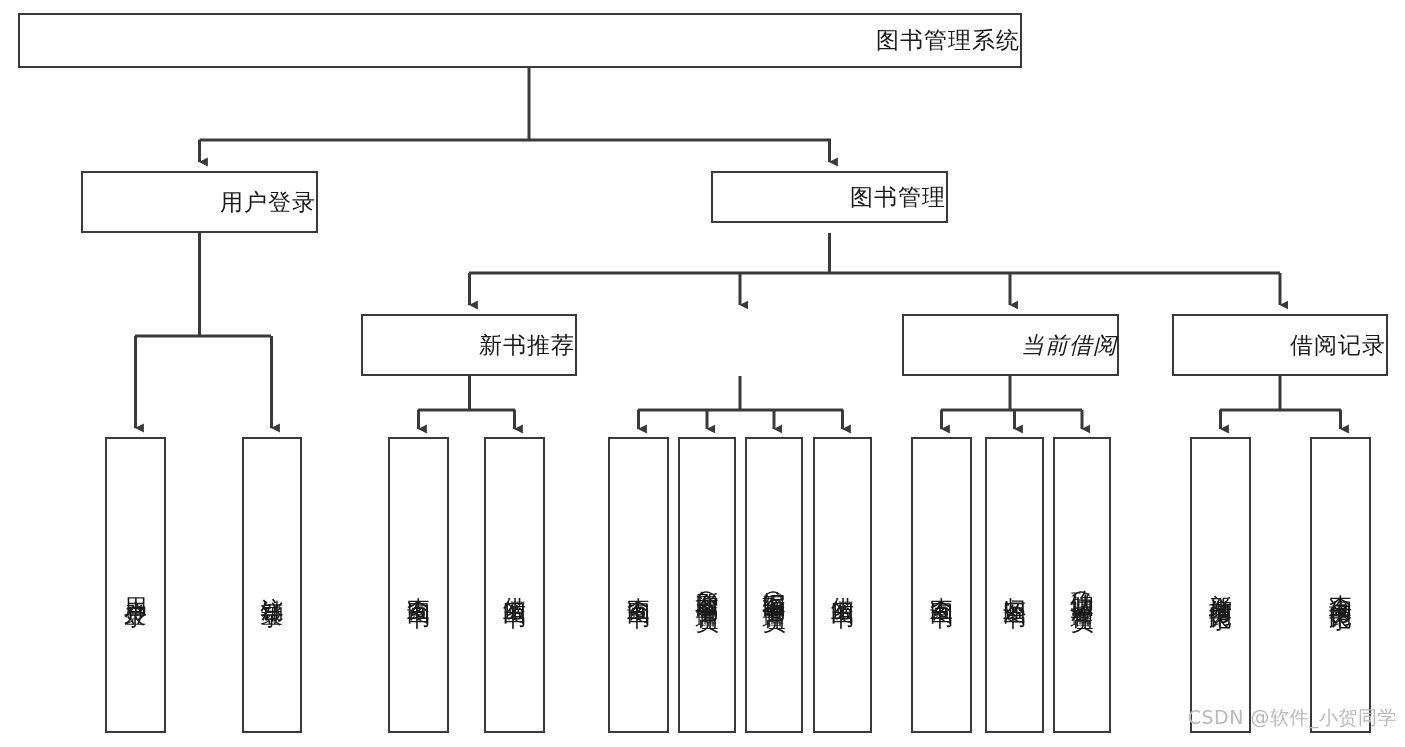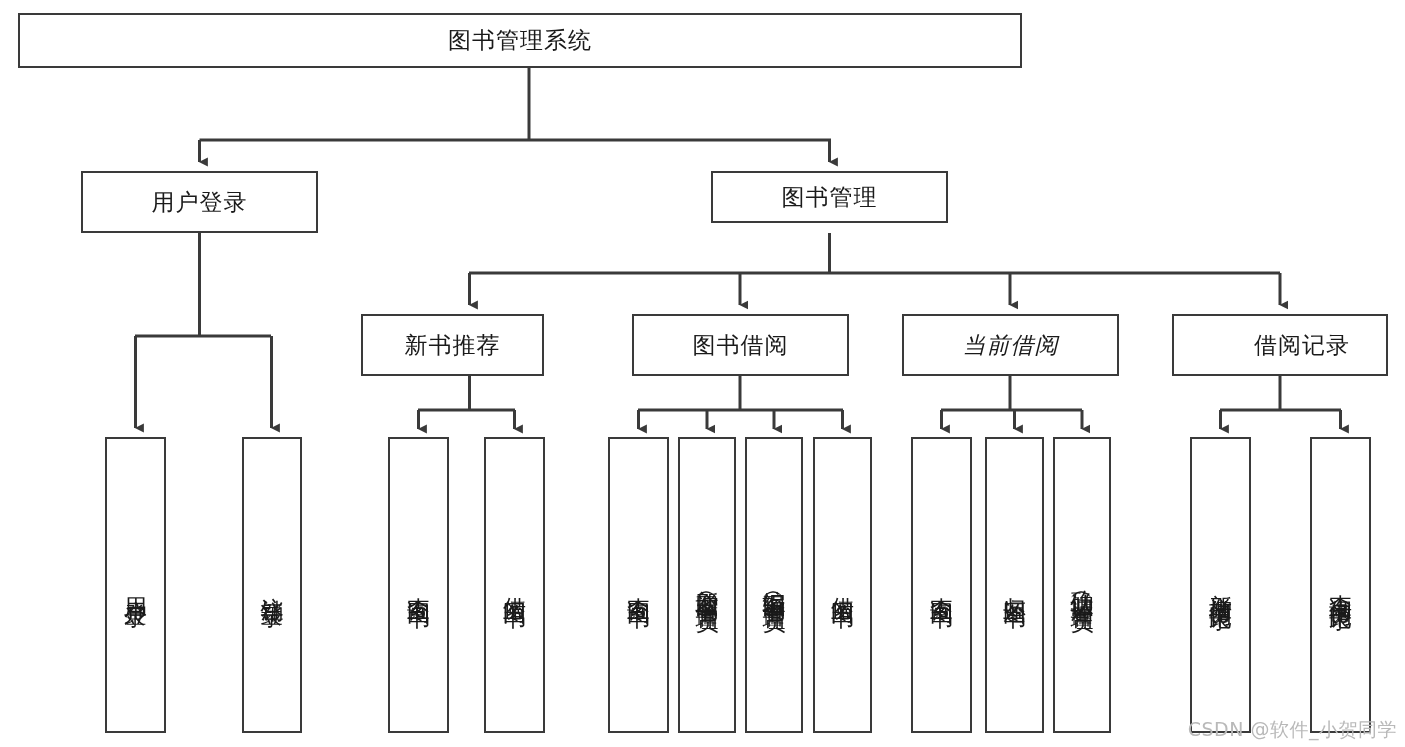--- a/index.html
+++ b/index.html
@@ -22,21 +22,21 @@
     height: 747px;
     pointer-events: none;
   }
   .node {
     position: absolute;
     box-sizing: border-box;
     background: #ffffff;
     border: 2.5px solid #3a3a3a;
     display: flex;
     align-items: center;
-    justify-content: center;
+    justify-content: flex-end;
     color: #1a1a1a;
   }
   .node .label {
     font-size: 23px;
     line-height: 1.15;
     letter-spacing: 1px;
     white-space: nowrap;
   }
   .node.leaf {
     align-items: center;
@@ -49,21 +49,21 @@
     font-size: 23px;
     line-height: 1.25;
     letter-spacing: 3px;
     white-space: normal;
     text-align: center;
     max-height: 100%;
   }
   .watermark {
     position: absolute;
     right: 8px;
-    bottom: 4px;
+    bottom: 16px;
     font-size: 19px;
     color: #b9b9b9;
     letter-spacing: 0.5px;
     white-space: nowrap;
     font-family: "DejaVu Sans", "Liberation Sans", sans-serif;
     text-align: center;
   }
 </style>
 </head>
 <body>
@@ -124,25 +124,22 @@
     <span class="label">图书管理系统</span>
   </div>
 
   <div class="node" style="left:81px; top:171px; width:237px; height:62px;">
     <span class="label">用户登录</span>
   </div>
   <div class="node" style="left:711px; top:171px; width:237px; height:52px;">
     <span class="label">图书管理</span>
   </div>
 
-  <div class="node" style="left:361px; top:314px; width:183px; height:62px;">
+  <div class="node" style="left:361px; top:314px; width:216px; height:62px;">
     <span class="label">新书推荐</span>
-  </div>
-  <div class="node" style="left:632px; top:314px; width:217px; height:62px;">
-    <span class="label">图书借阅</span>
   </div>
   <div class="node" style="left:902px; top:314px; width:217px; height:62px;font-style:italic;">
     <span class="label">当前借阅</span>
   </div>
   <div class="node" style="left:1172px; top:314px; width:216px; height:62px;padding-left:44px;">
     <span class="label">借阅记录</span>
   </div>
 
   <div class="node leaf" style="left:105px; top:437px; width:61px; height:296px;">
     <span class="label">用户登录</span>

